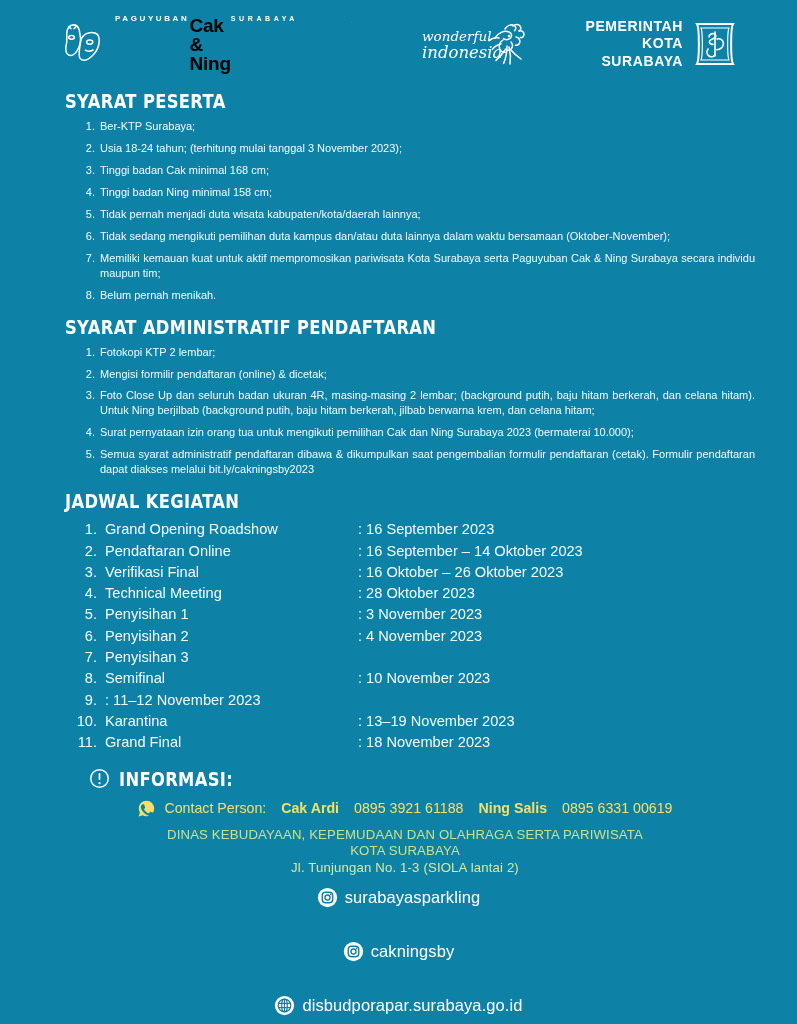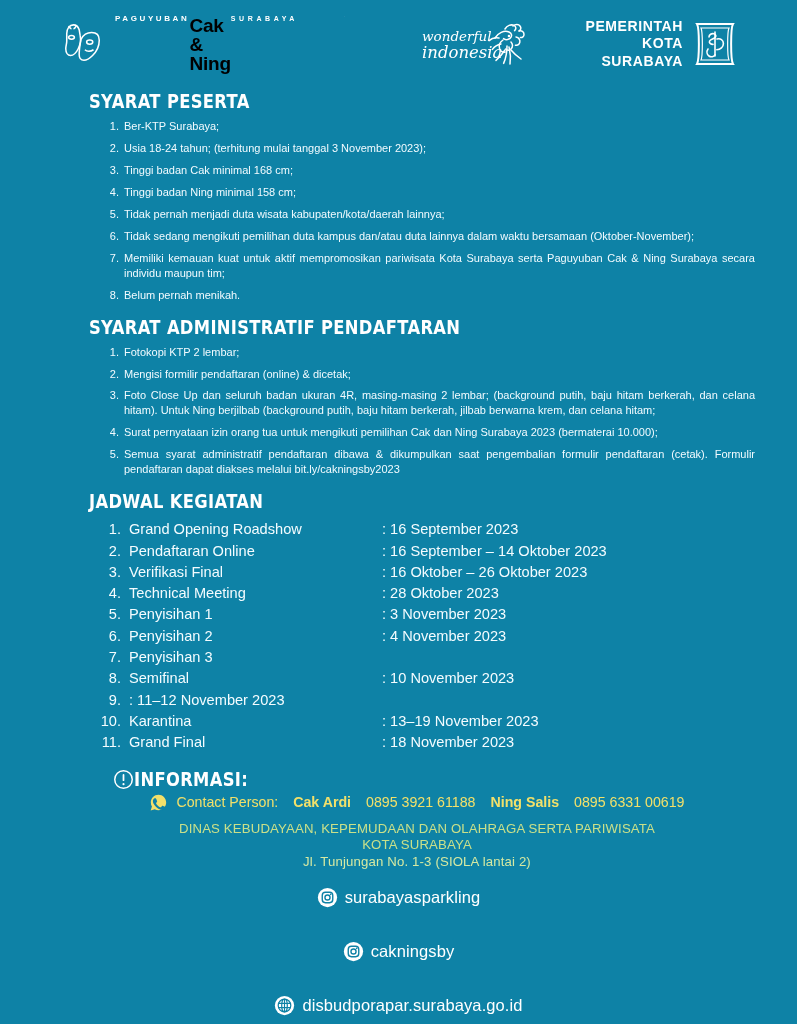--- a/index.html
+++ b/index.html
@@ -74,21 +74,21 @@
     line-height: 1.22;
     font-size: 14px;
     font-weight: bold;
     letter-spacing: 0.6px;
     color: #ffffff;
   }
   .pemkot-shield { width: 44px; height: 50px; flex: none; }
 
   
   .content {
-    padding: 2px 42px 0 79px;
+    padding: 2px 42px 0 55px;
     box-sizing: border-box;
   }
   h2.section-head {
     font-family: "DejaVu Sans", sans-serif;
     font-size: 19px;
     font-weight: bold;
     letter-spacing: 0.4px;
     color: #ffffff;
     margin: 0 0 7px 10px;
     transform: scaleX(0.86);
@@ -144,23 +144,24 @@
     padding-right: 8px;
     flex: none;
   }
   .sch-name { width: 253px; flex: none; }
   .sch-date { flex: 1; }
 
   
   .info-block { padding: 14px 0 0 0; }
   .info-head {
     display: flex;
-    align-items: flex-end;
+    align-items: center;
+    gap: 9px;
     padding-left: 34px;
-    margin-bottom: 3px;
+    margin-bottom: 9px;
   }
   .info-head .excl-icon { width: 21px; height: 21px; flex: none; }
   .info-head .info-title {
     font-family: "DejaVu Sans", sans-serif;
     font-size: 19px;
     font-weight: bold;
     letter-spacing: 0.4px;
     color: #ffffff;
     transform: scaleX(0.86);
     transform-origin: left center;

